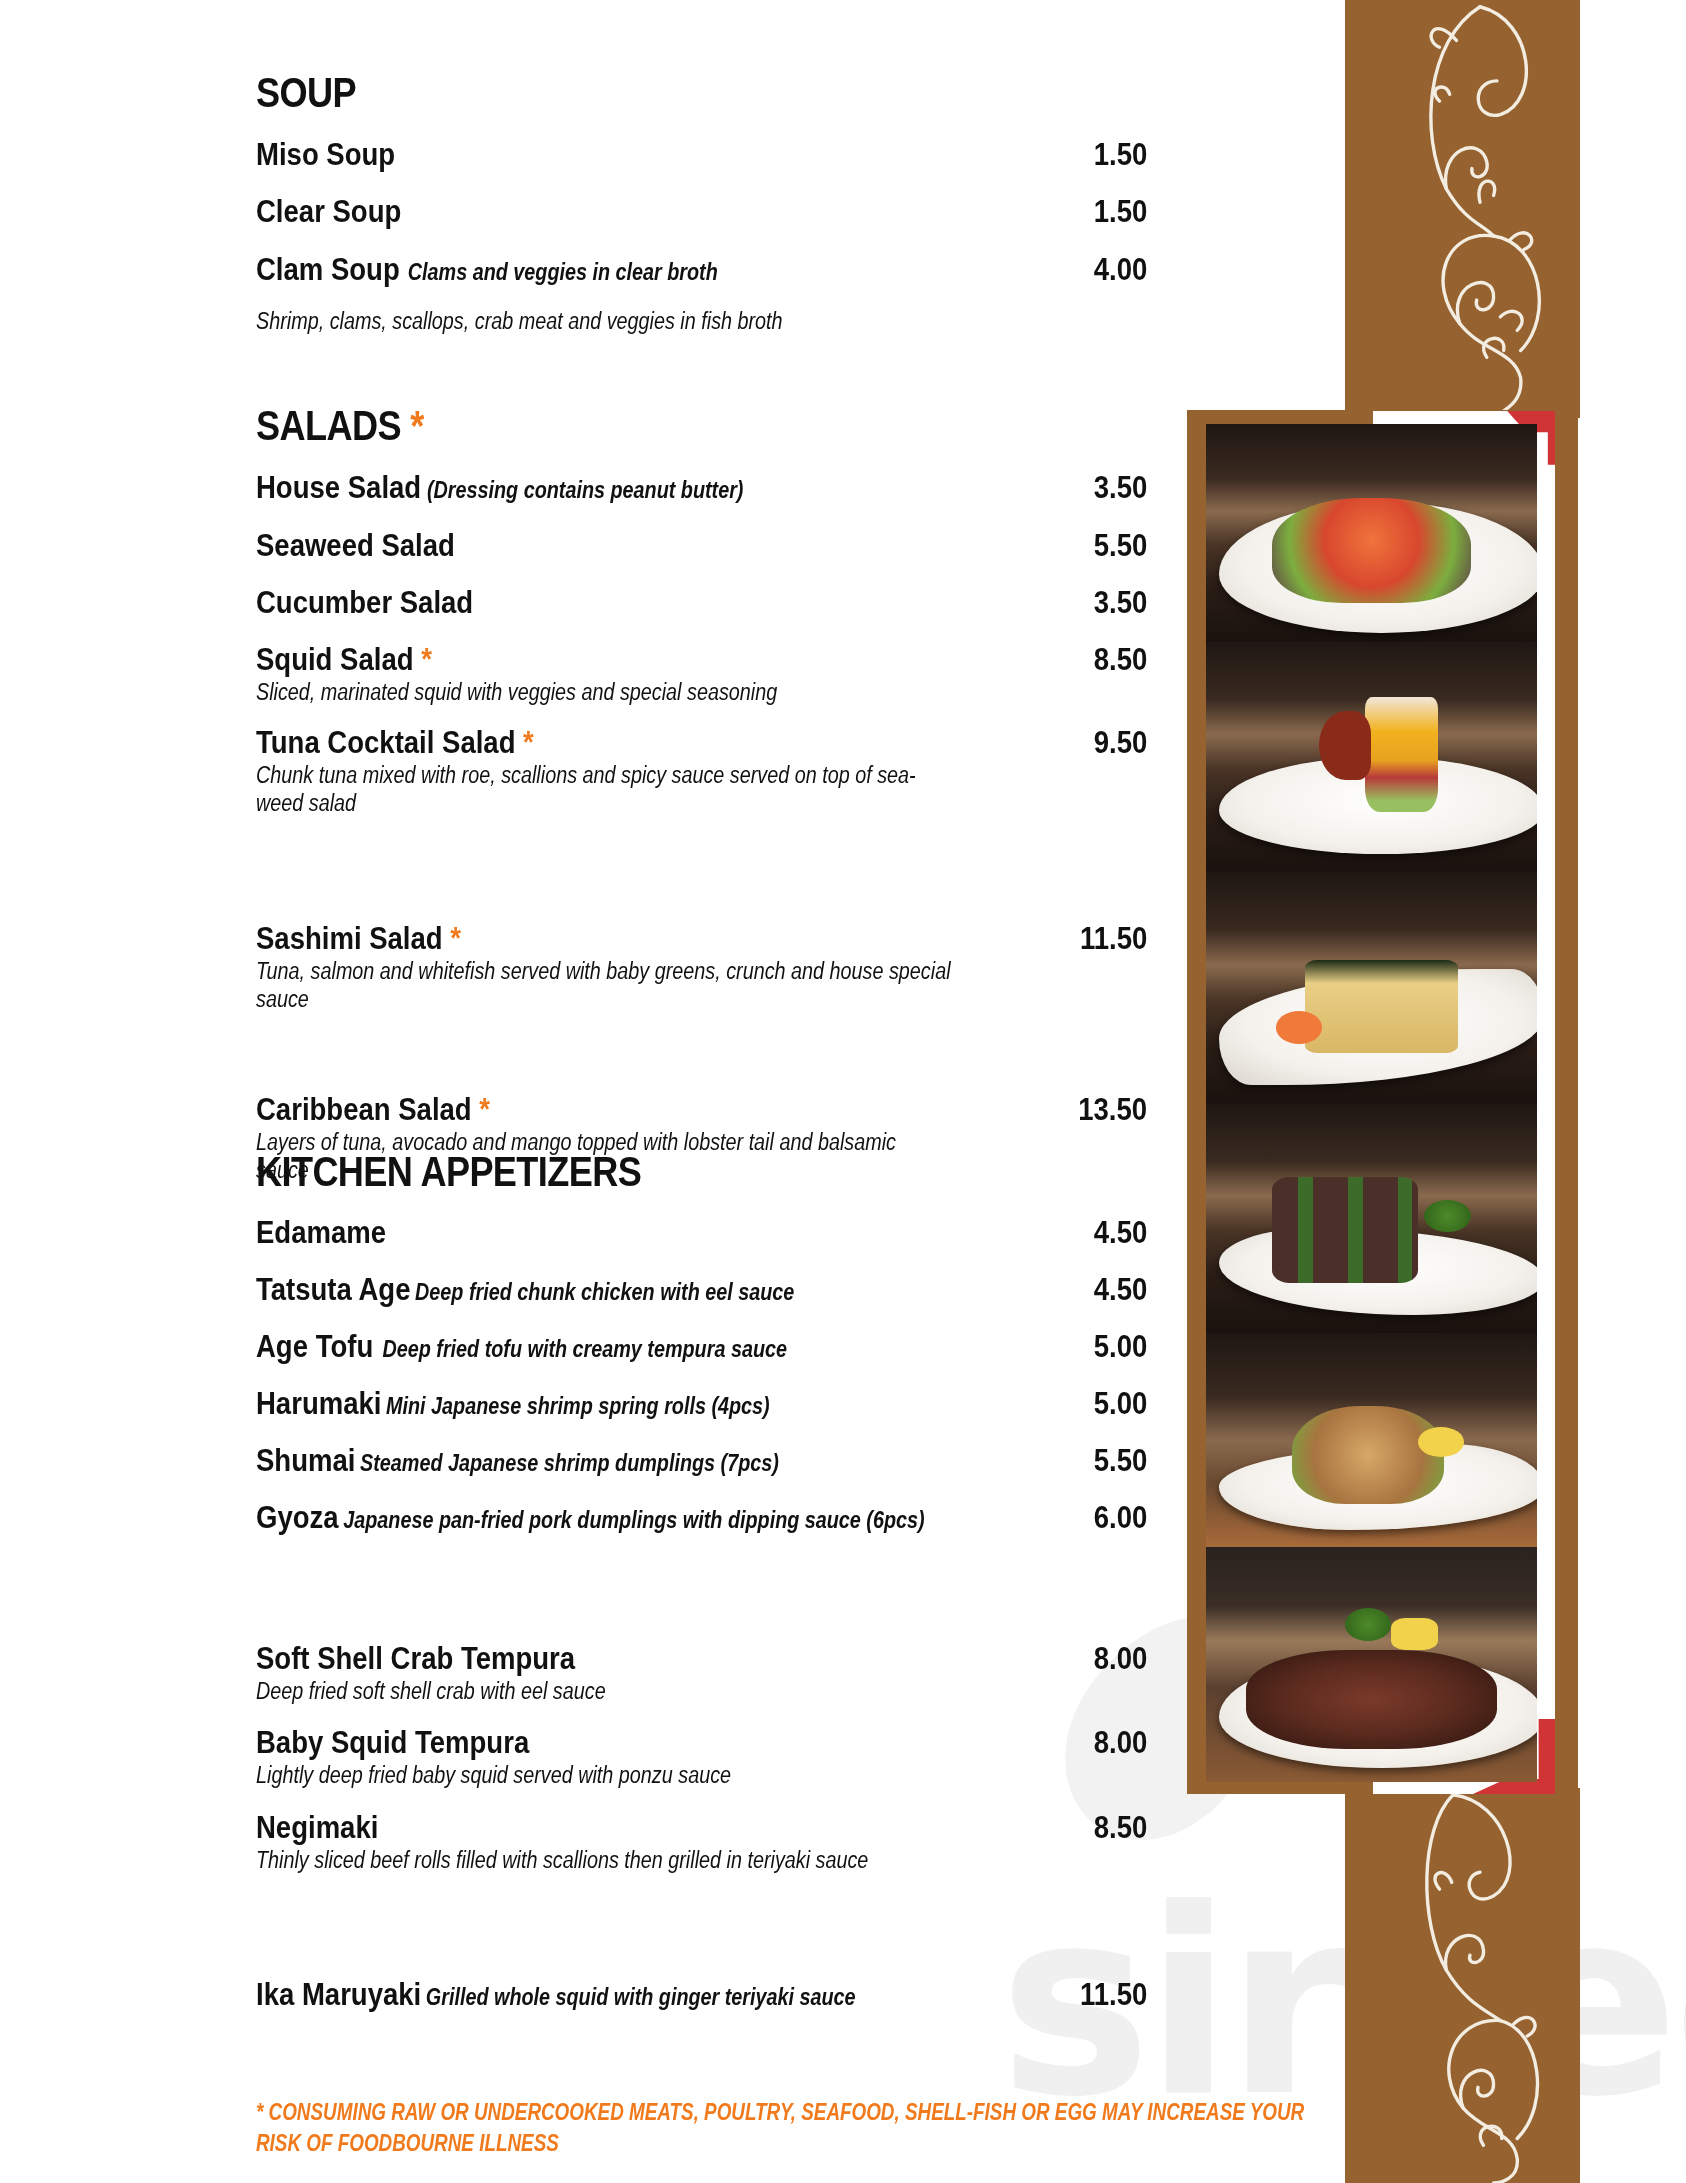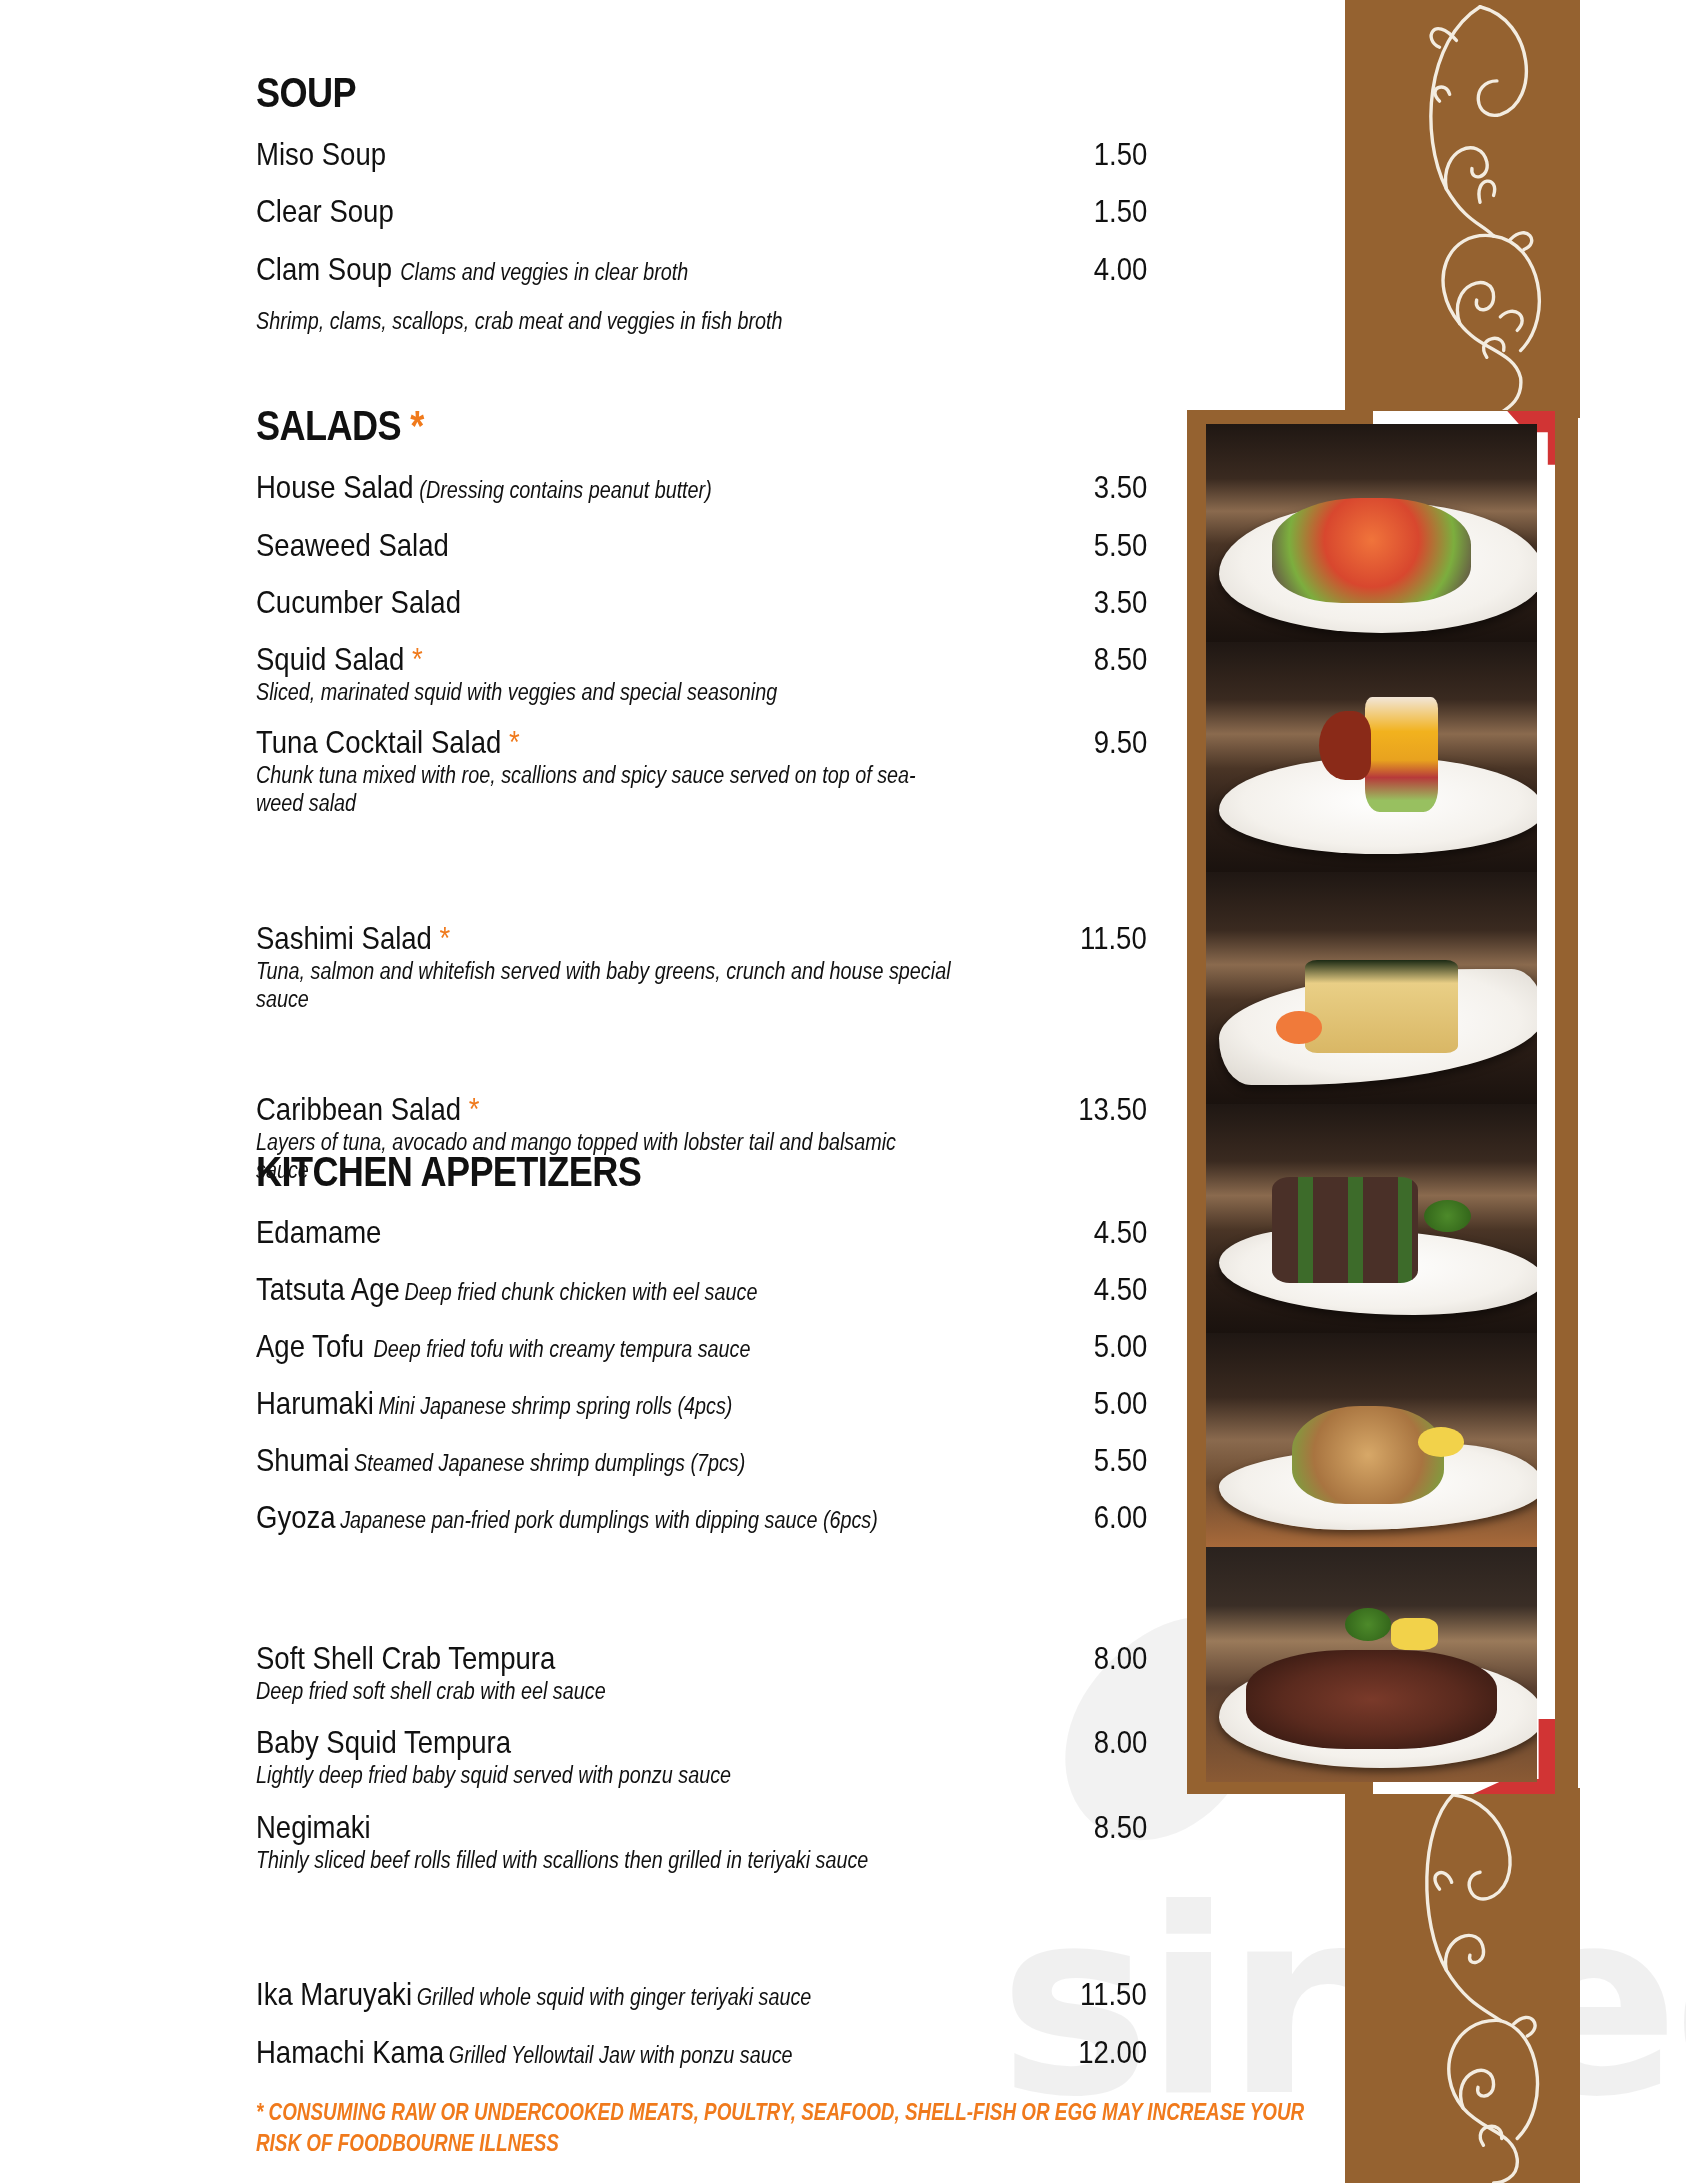--- a/index.html
+++ b/index.html
@@ -77,21 +77,21 @@
   .menu { position: absolute; left: 0; top: 0; width: 1187px; height: 2183px; z-index: 4; }
   .section-title {
     position: absolute; left: 256px;
     font-family: "Liberation Sans", sans-serif; font-weight: bold;
     font-size: 42px; line-height: 47px; letter-spacing: -0.7px;
     transform: scaleX(0.86); transform-origin: left top;
     color: #111111;
   }
   .asterisk { color: #f07a1c; }
   .item { position: absolute; left: 256px; width: 891px; }
-  .item-line { position: relative; height: 38px; white-space: nowrap; }
+  .item-line { position: relative; height: 38px; white-space: nowrap; font-weight: bold; }
   .item-name {
     font-family: "Liberation Sans", sans-serif; font-size: 32px; line-height: 38px;
     display: inline-block; transform: scaleX(0.86); transform-origin: left top;
     color: #111111;
   }
   .item-inline-desc {
     font-family: "Liberation Sans", sans-serif; font-style: italic;
     font-size: 23px; color: #111111; margin-left: 9.4px;
   }
   .item-price {
@@ -274,20 +274,17 @@
     <div class="item-line"><span class="item-name">Baby Squid Tempura</span><span class="item-price">8.00</span></div>
     <div class="item-desc">Lightly deep fried baby squid served with ponzu sauce</div>
   </div>
   <div class="item" style="top:1808px">
     <div class="item-line"><span class="item-name">Negimaki</span><span class="item-price">8.50</span></div>
     <div class="item-desc">Thinly sliced beef rolls filled with scallions then grilled in teriyaki sauce</div>
   </div>
   <div class="item" style="top:1975px">
     <div class="item-line"><span class="item-name"><span>Ika Maruyaki</span><span class="item-inline-desc" style="margin-left:5.4px">Grilled whole squid with ginger teriyaki sauce</span></span><span class="item-price">11.50</span></div>
   </div>
-  <div class="item" style="top:2033px">
-    <div class="item-line"><span class="item-name"><span>Hamachi Kama</span><span class="item-inline-desc" style="margin-left:5.4px">Grilled Yellowtail Jaw with ponzu sauce</span></span><span class="item-price">12.00</span></div>
-  </div>
 
   <div class="disclaimer">* CONSUMING RAW OR UNDERCOOKED MEATS, POULTRY, SEAFOOD, SHELL-FISH OR EGG MAY INCREASE YOUR
 RISK OF FOODBOURNE ILLNESS</div>
 </div>
 
 
 </body></html>

